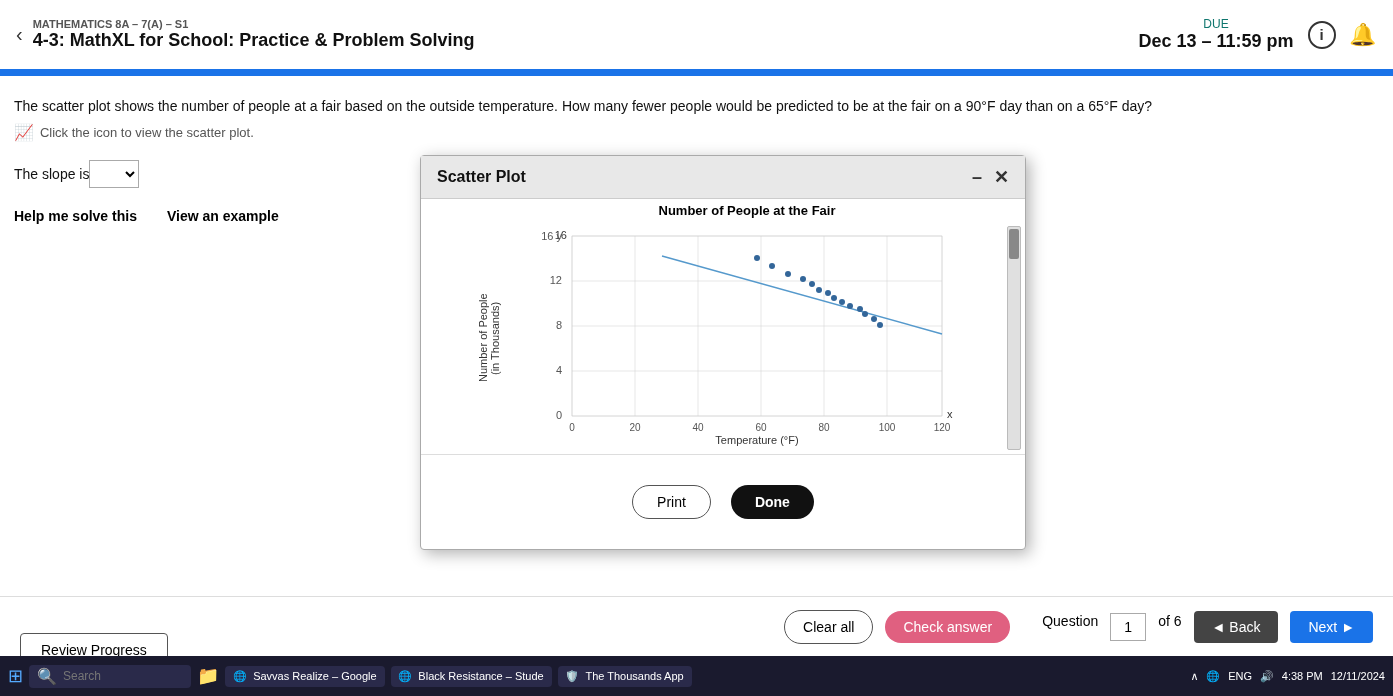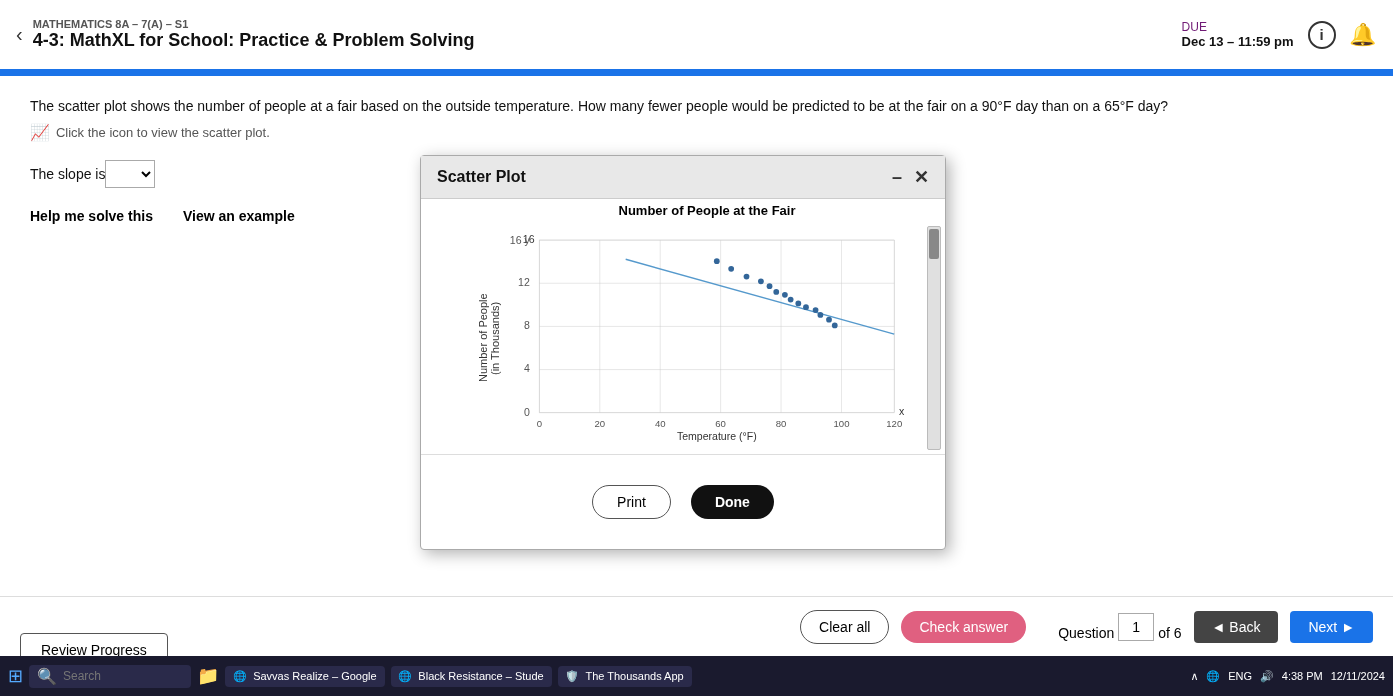--- a/index.html
+++ b/index.html
@@ -41,36 +41,36 @@
     .assignment-title {
       font-size: 18px;
       font-weight: bold;
       color: #111;
     }
     .top-bar-right {
       display: flex;
       align-items: center;
       gap: 14px;
     }
-    .due-label { font-size: 12px; color: #701a75; text-align: left; }
-    .due-date { font-size: 13px; font-weight: bold; color: #111; }
+    .due-label { font-size: 12px; color: #0f766e; text-align: center; }
+    .due-date { font-size: 18px; font-weight: bold; color: #111; }
     .info-icon {
       width: 28px; height: 28px;
       border-radius: 50%;
       border: 2px solid #333;
       display: flex; align-items: center; justify-content: center;
       font-weight: bold; font-size: 15px; color: #333;
       cursor: pointer;
     }
     .bell-icon { font-size: 22px; color: #333; cursor: pointer; }
 
     
     .main-content {
       background: white;
-      padding: 20px 30px;
+      padding: 20px 14px;
       min-height: calc(696px - 72px - 60px - 40px);
       position: relative;
     }
     .question-text {
       font-size: 14px;
       color: #111;
       line-height: 1.5;
       margin-bottom: 6px;
     }
     .click-hint {
@@ -133,22 +133,22 @@
       border-radius: 4px;
       margin-top: 47px;
     }
     .bottom-right {
       display: flex;
       align-items: center;
       gap: 12px;
     }
     .question-nav {
       display: flex;
-      align-items: flex-end;
-      gap: 4px;
+      align-items: flex-start;
+      gap: 12px;
       font-size: 14px;
     }
     .q-input {
       width: 36px;
       height: 28px;
       border: 1px solid #aaa;
       text-align: center;
       font-size: 14px;
     }
     .nav-btn {
@@ -248,21 +248,21 @@
       gap: 8px;
       color: white;
       font-size: 11px;
     }
 
     
     .modal-overlay {
       position: fixed;
       top: 155px;
       left: 420px;
-      width: 526px;
+      width: 606px;
       background: white;
       border: 1px solid #aaa;
       box-shadow: 4px 4px 16px rgba(0,0,0,0.3);
       z-index: 500;
       border-radius: 4px;
     }
     .modal-header {
       background: #e8e8e8;
       padding: 10px 16px;
       display: flex;

